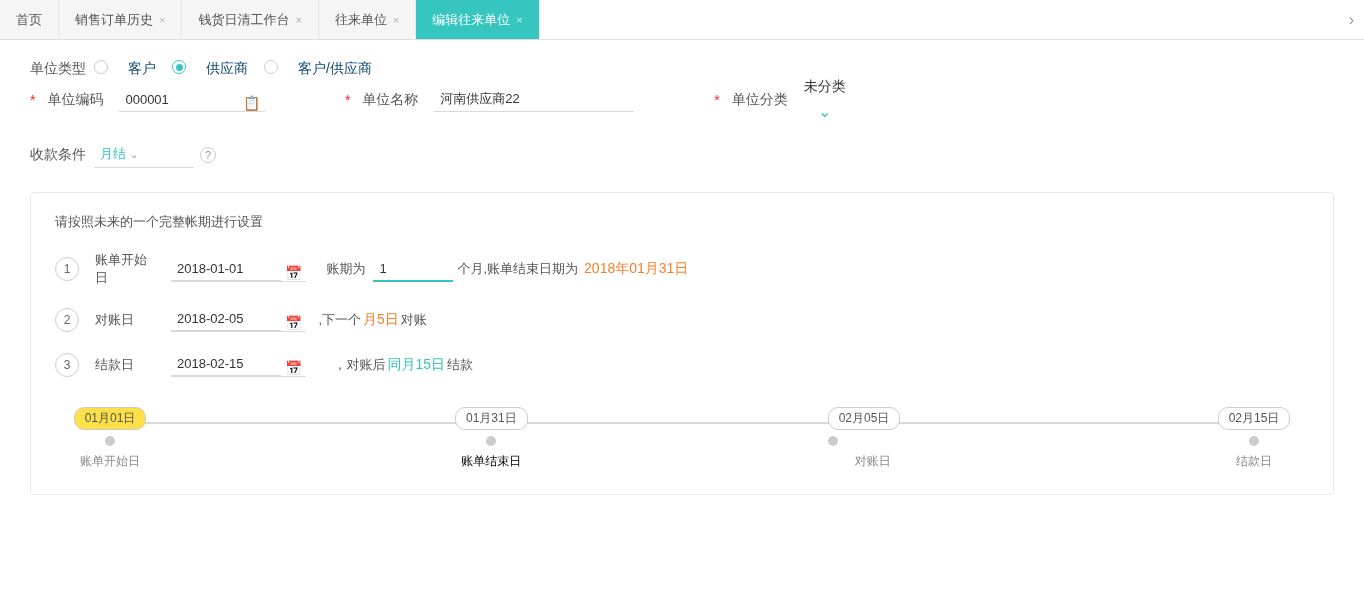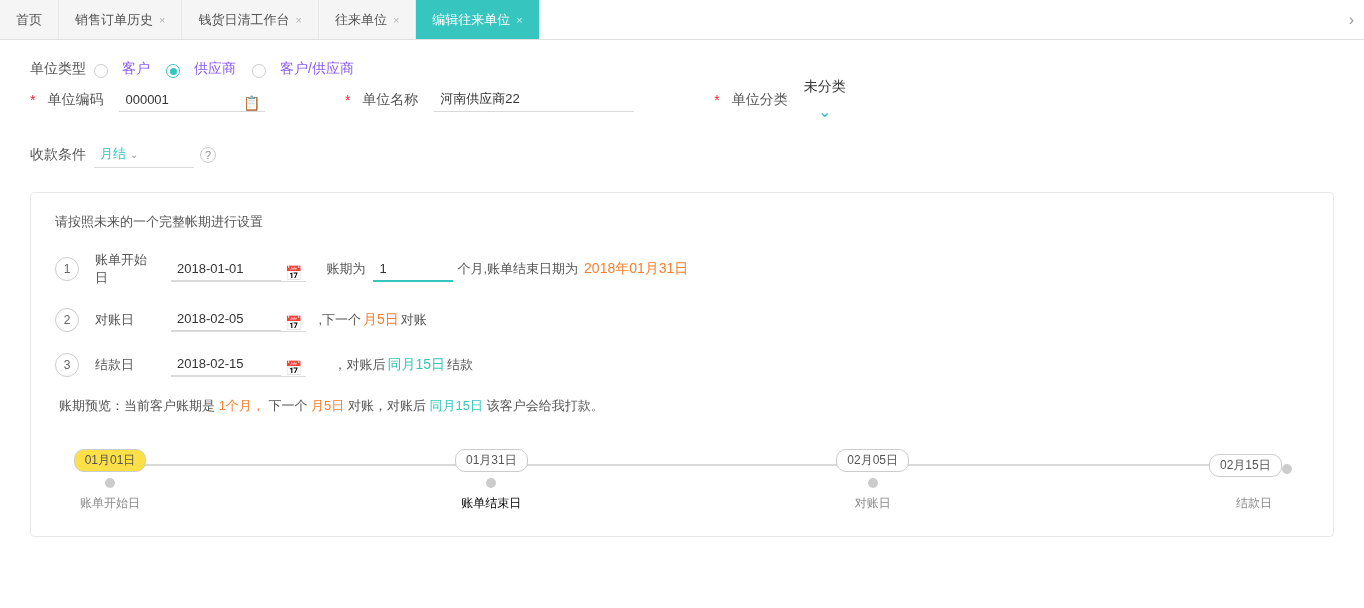--- a/index.html
+++ b/index.html
@@ -66,24 +66,24 @@
     .required-star { color: #f5222d; margin-right: 4px; }
 
     
     .radio-group {
       display: flex;
       align-items: center;
       gap: 16px;
     }
     .radio-item {
       display: flex;
-      align-items: flex-end;
-      gap: 14px;
-      cursor: pointer;
-      color: #8b5cf6;
+      align-items: flex-start;
+      gap: 20px;
+      cursor: pointer;
+      color: #0c4a6e;
     }
     .radio-circle {
       width: 14px;
       height: 14px;
       border-radius: 50%;
       border: 1.5px solid #ccc;
       display: flex;
       align-items: center;
       justify-content: center;
     }
@@ -353,29 +353,20 @@
       <span class="period-row-label">结款日</span>
       <div class="input-with-icon" style="margin-right:27px;">
         <input type="text" style="border-top: none; border-right: none; border-left: none; border-image: initial; border-bottom: 1px solid rgb(217, 217, 217); outline: none; padding: 4px 6px; font-size: 13px; width: 110px; background: transparent;" value="2018-02-15">
         <span class="calendar-icon">📅</span>
       </div>
       <span class="period-row-text">，对账后</span>
       <span class="highlight-teal" style="margin-left:2px;">同月15日</span>
       <span class="period-row-text" style="margin-left:2px;">结款</span>
     </div>
 
-    <div class="preview-text" style="margin-top:10px;">
-      <span>账期预览：当前客户账期是</span>
-      <span class="highlight-orange">1个月，</span>
-      <span>下一个</span>
-      <span class="highlight-orange">月5日</span>
-      <span>对账，对账后</span>
-      <span class="highlight-teal">同月15日</span>
-      <span>该客户会给我打款。</span>
-    </div>
 
     <div style="padding: 10px 10px 4px; position:relative;">
 
       <div style="display:flex; align-items:center; width:100%; position:relative; margin-bottom:6px;">
 
         <div style="position:absolute; left:30px; right:30px; top:15px; height:2px; background:#d9d9d9; z-index:0;"></div>
 
         <div style="display:flex; flex-direction:column; align-items:center; z-index:1; min-width:90px;">
           <div style="border:1px solid #ccc; border-radius:10px; padding:2px 10px; font-size:12px; color:#555; background:#fde047; margin-bottom:6px;">01月01日</div>
           <div style="width:10px; height:10px; border-radius:50%; background:#ccc; border:2px solid #ccc;"></div>
@@ -383,28 +374,28 @@
 
         <div style="flex:1;"></div>
 
         <div style="display:flex; flex-direction:column; align-items:center; z-index:1; min-width:90px;">
           <div style="border:1px solid #ccc; border-radius:10px; padding:2px 10px; font-size:12px; color:#555; background:#fff; margin-bottom:6px;">01月31日</div>
           <div style="width:10px; height:10px; border-radius:50%; background:#ccc; border:2px solid #ccc;"></div>
         </div>
 
         <div style="flex:1;"></div>
 
-        <div style="display:flex; flex-direction:column; align-items:center; z-index:1; min-width:90px;">
+        <div style="display:flex; flex-direction:column; align-items:flex-start; z-index:1; min-width:90px;">
           <div style="border:1px solid #ccc; border-radius:10px; padding:2px 10px; font-size:12px; color:#555; background:#fff; margin-bottom:6px;">02月05日</div>
           <div style="width:10px; height:10px; border-radius:50%; background:#ccc; border:2px solid #ccc;"></div>
         </div>
 
         <div style="flex:1;"></div>
 
-        <div style="display:flex; flex-direction:row; align-items:center; z-index:1; min-width:90px;">
+        <div style="display:flex; flex-direction:column; align-items:center; z-index:1; min-width:90px;">
           <div style="border:1px solid #ccc; border-radius:10px; padding:2px 10px; font-size:12px; color:#555; background:#fff; margin-bottom:6px;">02月15日</div>
           <div style="width:10px; height:10px; border-radius:50%; background:#ccc; border:2px solid #ccc;"></div>
         </div>
       </div>
 
       <div style="display:flex; align-items:flex-start; width:100%;">
         <div style="min-width:90px; text-align:center;">
           <span style="font-size:12px; color:#888;">账单开始日</span>
         </div>
         <div style="flex:1;"></div>

